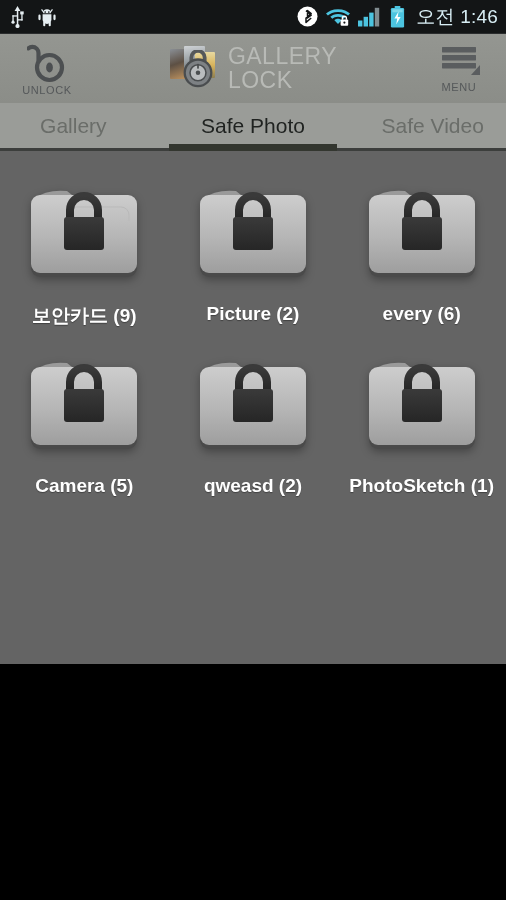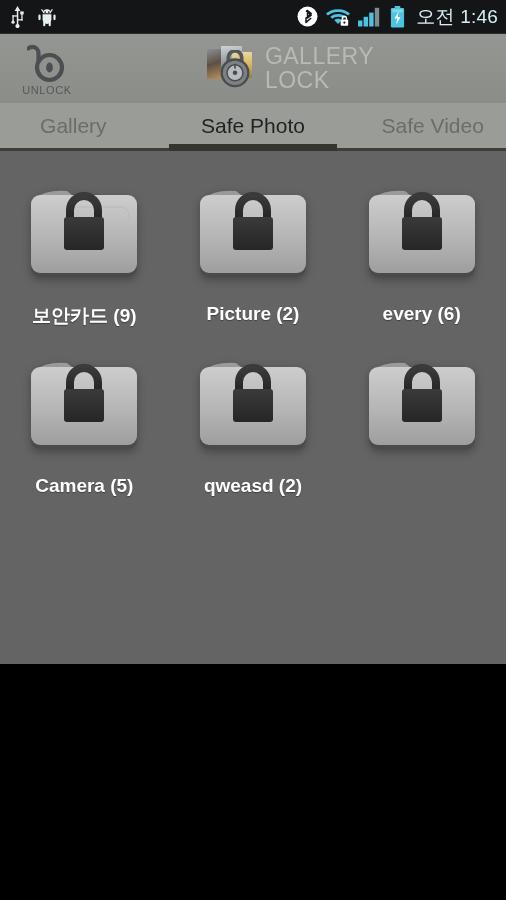--- a/index.html
+++ b/index.html
@@ -278,20 +278,31 @@
           <circle cx="20" cy="24" r="2.4" fill="#4a4d4f"></circle>
           <rect x="19.1" y="14.6" width="1.8" height="5" fill="#4a4d4f"></rect>
         </svg>
       </div>
       <div class="logo-text">
         <span>GALLERY</span>
         <span>LOCK</span>
       </div>
     </div>
 
+    <div class="ab-btn">
+      <svg width="42" height="36" viewBox="0 0 42 36">
+        <g fill="#5a5d5f">
+          <rect x="4" y="3" width="34" height="5.4" rx="0.6"></rect>
+          <rect x="4" y="11" width="34" height="5.4" rx="0.6"></rect>
+          <rect x="4" y="19" width="34" height="5.4" rx="0.6"></rect>
+        </g>
+        <path d="M42 21 L42 31 L33 31 Z" fill="#5a5d5f"></path>
+      </svg>
+      <span class="ab-btn-label">MENU</span>
+    </div>
   </div>
 
   <div class="tabbar">
     <div class="tab">
       <span class="tab-label">Gallery</span>
     </div>
     <div class="tab selected">
       <span class="tab-label">Safe Photo</span>
     </div>
     <div class="tab">
@@ -370,18 +381,19 @@
       </div>
 
       <div class="folder-cell">
         <svg class="folder-icon" viewBox="0 0 122 100">
           <path d="M10 14 q14 -10 34 -8 l10 8 z" fill="#9a9a9a"></path>
           <rect x="8" y="12" width="106" height="80" rx="9" fill="#4a4a4a"></rect>
           <rect x="8" y="10" width="106" height="78" rx="9" fill="url(#fg1)"></rect>
           <path d="M47 33 v-8 a14 14 0 0 1 28 0 v8" fill="none" stroke="url(#lk1)" stroke-width="8"></path>
           <rect x="41" y="32" width="40" height="33" rx="3" fill="url(#lk1)"></rect>
         </svg>
+        <span class="folder-label">PhotoSketch (1)</span>
       </div>
 
     </div>
   </div>
 
 </div>
 
 </body></html>

